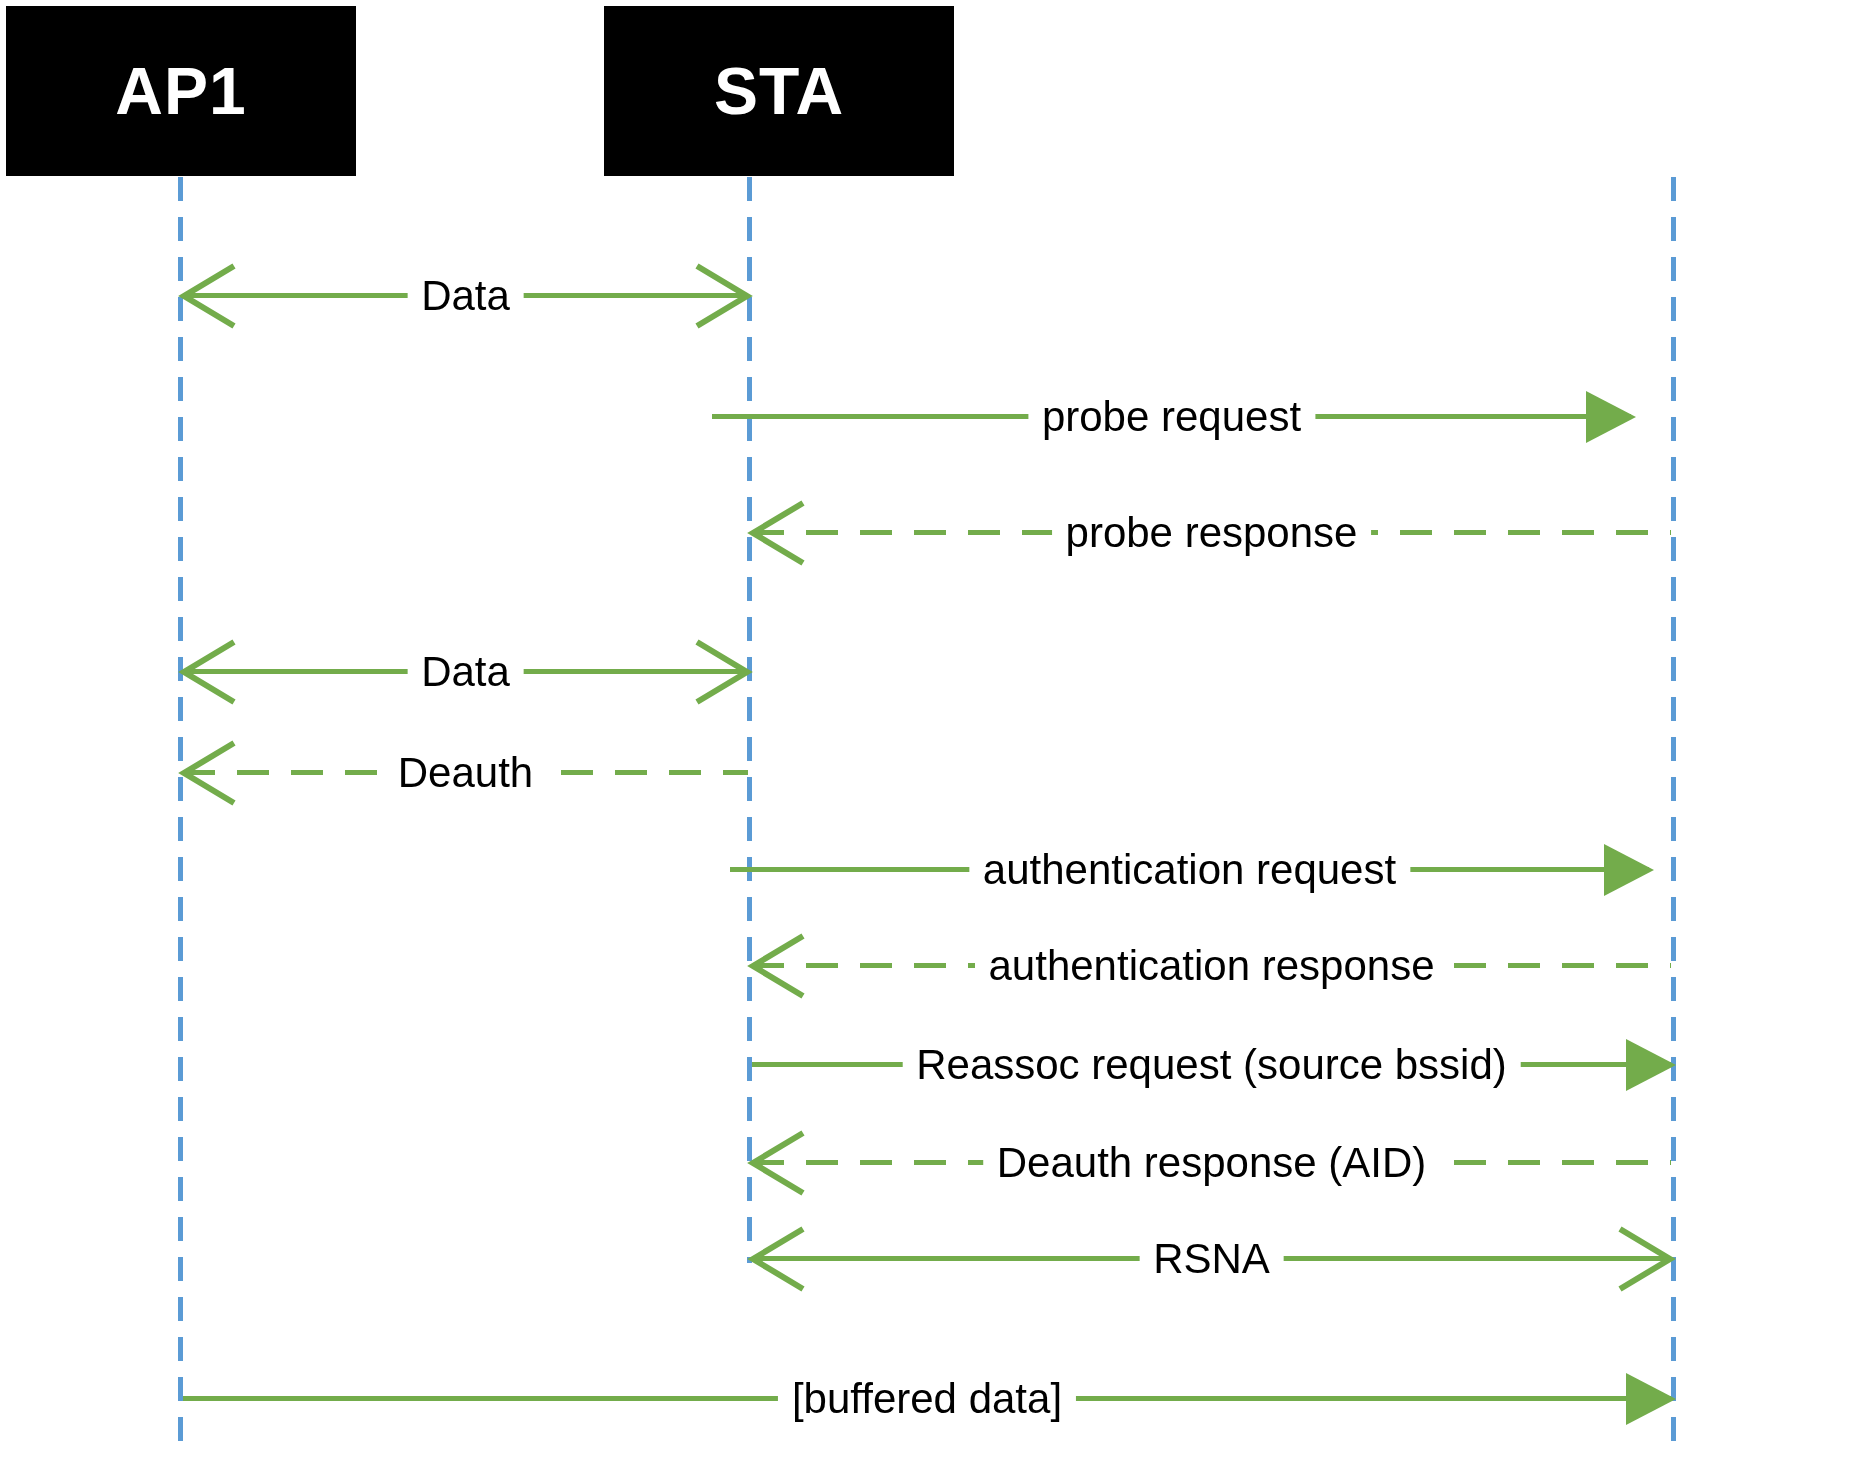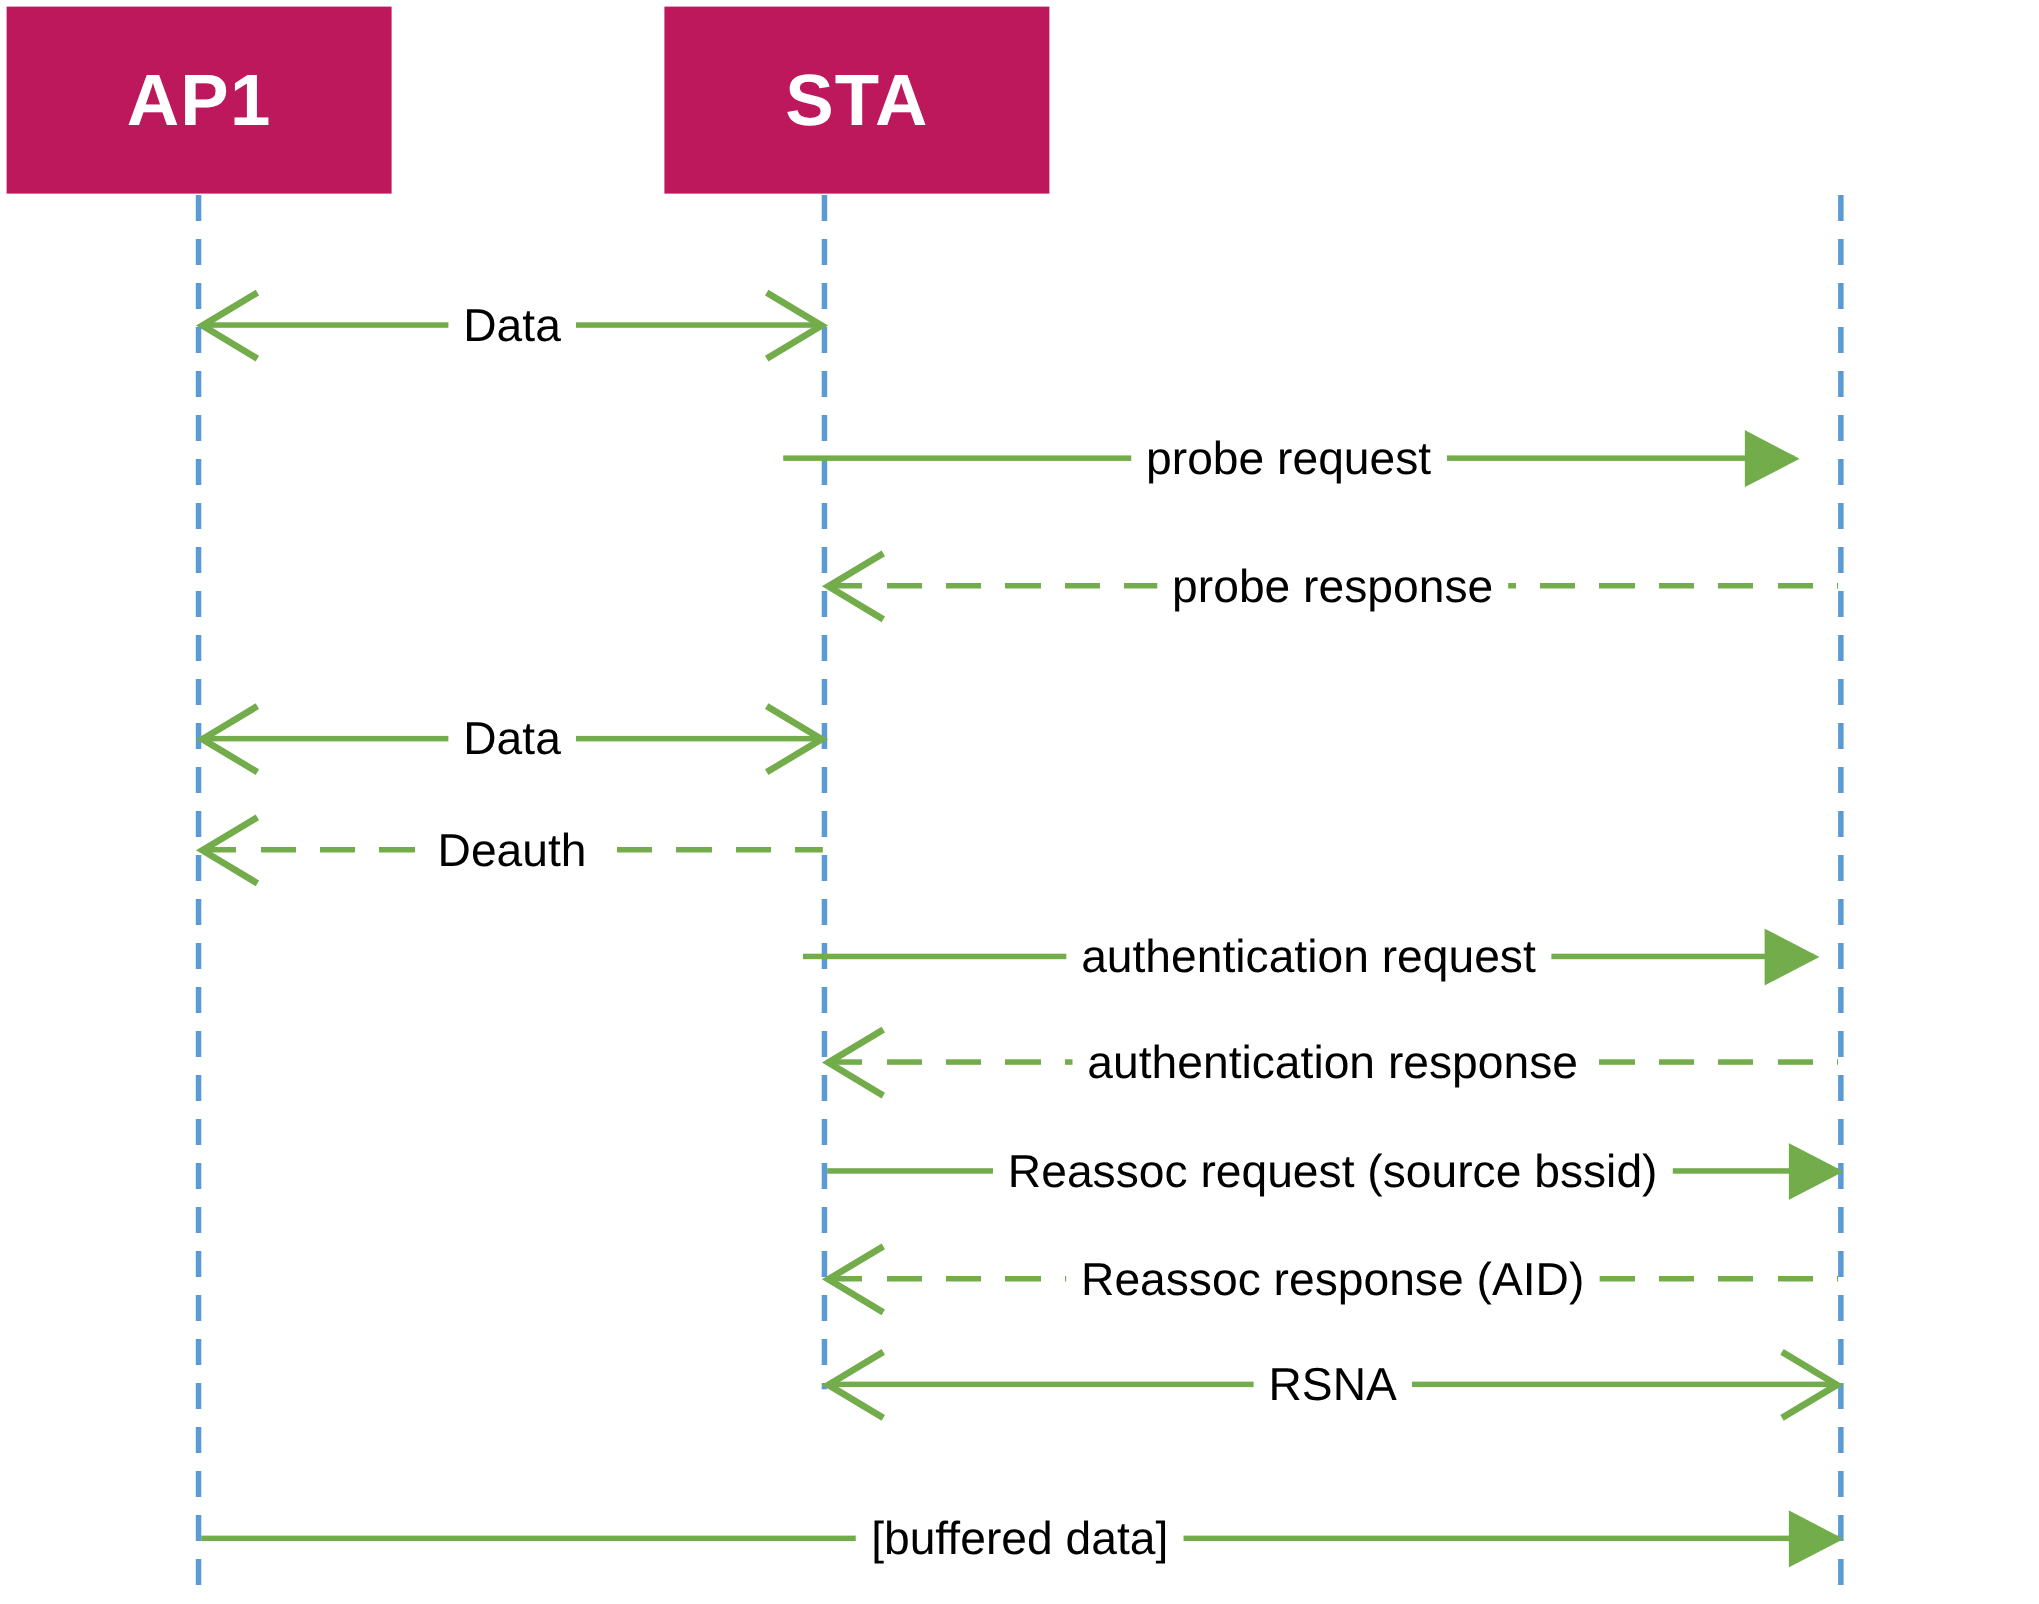--- a/index.html
+++ b/index.html
@@ -2,21 +2,21 @@
 <html><head>
 <meta charset="utf-8">
 <style>
   html,body{margin:0;padding:0;background:#ffffff;}
   .canvas{
     position:relative;width:1854px;height:1458px;background:#ffffff;
     font-family:"Liberation Sans", sans-serif;overflow:hidden;
   }
   
   .actor{
-    position:absolute;top:6px;height:170px;background:#be185d;color:#ffffff;
+    position:absolute;top:6px;height:170px;background:#000000;color:#ffffff;
     display:flex;align-items:center;justify-content:center;
     font-size:66px;font-weight:bold;letter-spacing:1px;
   }
   .actor.ap1{left:6px;width:350px;}
   .actor.sta{left:575px;width:350px;margin-left:29px;}
   .actor.ap2{left:1498px;width:350px;}
   
   .lifeline{
     position:absolute;width:5px;
     background-image:repeating-linear-gradient(180deg,#5B9BD5 0 24px,transparent 24px 40px);
@@ -161,21 +161,21 @@
     <span class="label">Reassoc request (source bssid)</span>
   </div>
 
   <div class="msg m9">
     <div class="line dashed"></div>
     <span class="head left">
       <svg width="60" height="72">
           <path d="M56,6 L6,36 L56,66" stroke="#73AC4B" stroke-width="6" fill="none"></path>
         </svg>
     </span>
-    <span class="label">Reassoc response (AID)</span>
+    <span class="label">Deauth response (AID)</span>
   </div>
 
   <div class="msg m10">
     <div class="line"></div>
     <span class="head left">
       <svg width="60" height="72">
           <path d="M56,6 L6,36 L56,66" stroke="#73AC4B" stroke-width="6" fill="none"></path>
         </svg>
     </span>
     <span class="head right">

